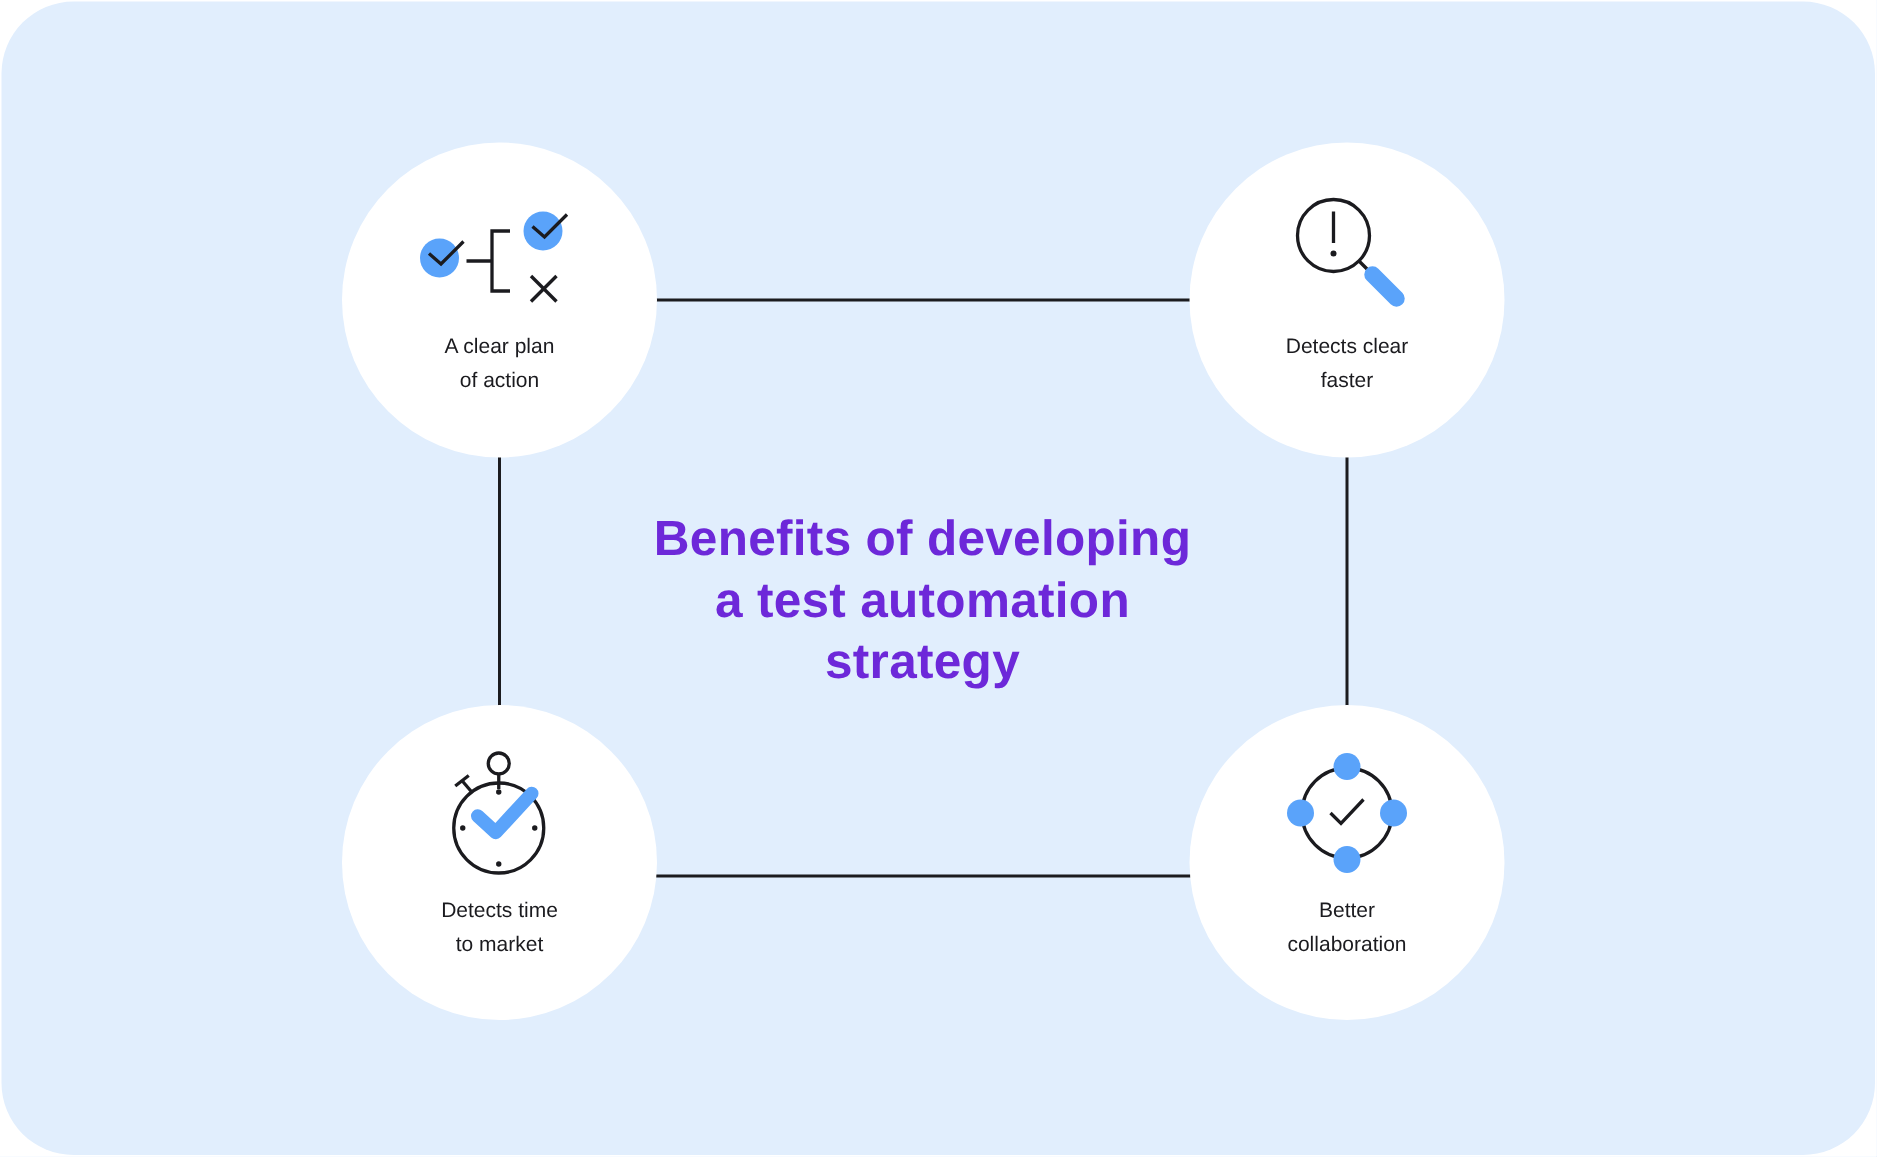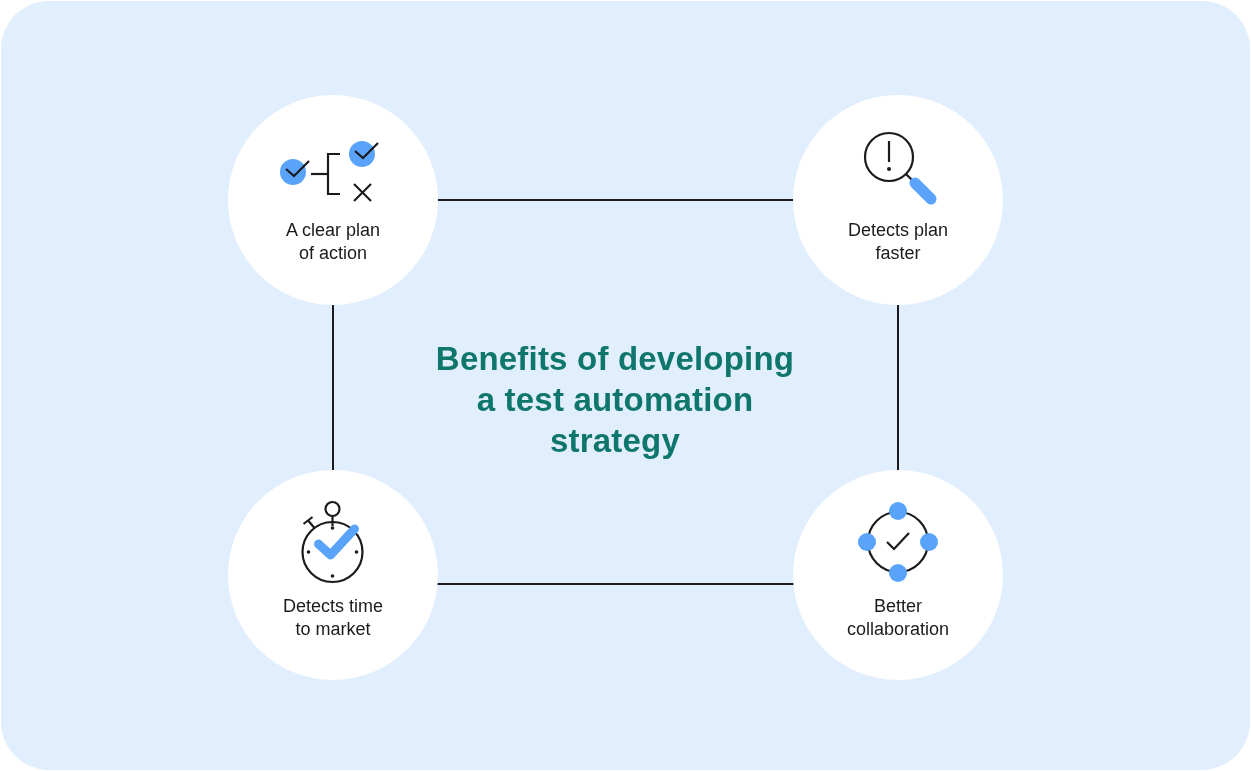--- a/index.html
+++ b/index.html
@@ -13,26 +13,26 @@
   .h-bottom { left: 436px; top: 583px; width: 360px; height: 2px; }
   .v-left { left: 332px; top: 303px; width: 2px; height: 170px; }
   .v-right { left: 897px; top: 303px; width: 2px; height: 170px; }
   .node {
     position: absolute; width: 210px; height: 210px; border-radius: 50%;
     background: #ffffff;
   }
   .node .icon { position: absolute; left: 50%; transform: translateX(-50%); }
   .node .label {
     position: absolute; left: 0; right: 0; text-align: center;
-    font-size: 18px; line-height: 23px; color: #1b1b1f;
+    font-size: 14px; line-height: 23px; color: #1b1b1f;
     white-space: pre-line;
   }
   .title {
     position: absolute; left: 400px; top: 338px; width: 430px; text-align: center;
-    font-size: 33px; line-height: 41px; font-weight: bold; color: #0f766e;
+    font-size: 33px; line-height: 41px; font-weight: bold; color: #6d28d9;
     white-space: pre-line; letter-spacing: 0.2px;
   }
 </style>
 </head>
 <body>
 
 <div class="panel"></div>
 
 <div class="connector h-top"></div>
 <div class="connector h-bottom"></div>
@@ -59,21 +59,21 @@
 </div>
 
 <div class="node" style="left:793px; top:95px;">
   <svg class="icon" style="top:32px;" width="90" height="85" viewBox="0 0 90 85">
     <circle cx="36" cy="30" r="24" fill="none" stroke="#1b1b1f" stroke-width="2.2"></circle>
     <line x1="36" y1="14" x2="36" y2="35" stroke="#1b1b1f" stroke-width="2.2"></line>
     <circle cx="36" cy="42" r="2" fill="#1b1b1f"></circle>
     <line x1="53" y1="47" x2="60" y2="54" stroke="#1b1b1f" stroke-width="2.2"></line>
     <line x1="62" y1="56" x2="78" y2="72" stroke="#5aa3fa" stroke-width="11" stroke-linecap="round"></line>
   </svg>
-  <div class="label" style="top:124px;">Detects plan
+  <div class="label" style="top:124px;">Detects clear
 faster</div>
 </div>
 
 <div class="node" style="left:228px; top:470px;">
   <svg class="icon" style="top:27px;" width="85" height="90" viewBox="0 0 85 90">
     <circle cx="42" cy="12" r="7" fill="none" stroke="#1b1b1f" stroke-width="2.2"></circle>
     <line x1="42" y1="19" x2="42" y2="29" stroke="#1b1b1f" stroke-width="2.2"></line>
     <line x1="24" y1="31" x2="18" y2="24" stroke="#1b1b1f" stroke-width="2.2"></line>
     <line x1="13" y1="27" x2="22" y2="20" stroke="#1b1b1f" stroke-width="2.2"></line>
     <circle cx="42" cy="55" r="30" fill="none" stroke="#1b1b1f" stroke-width="2.2"></circle>

